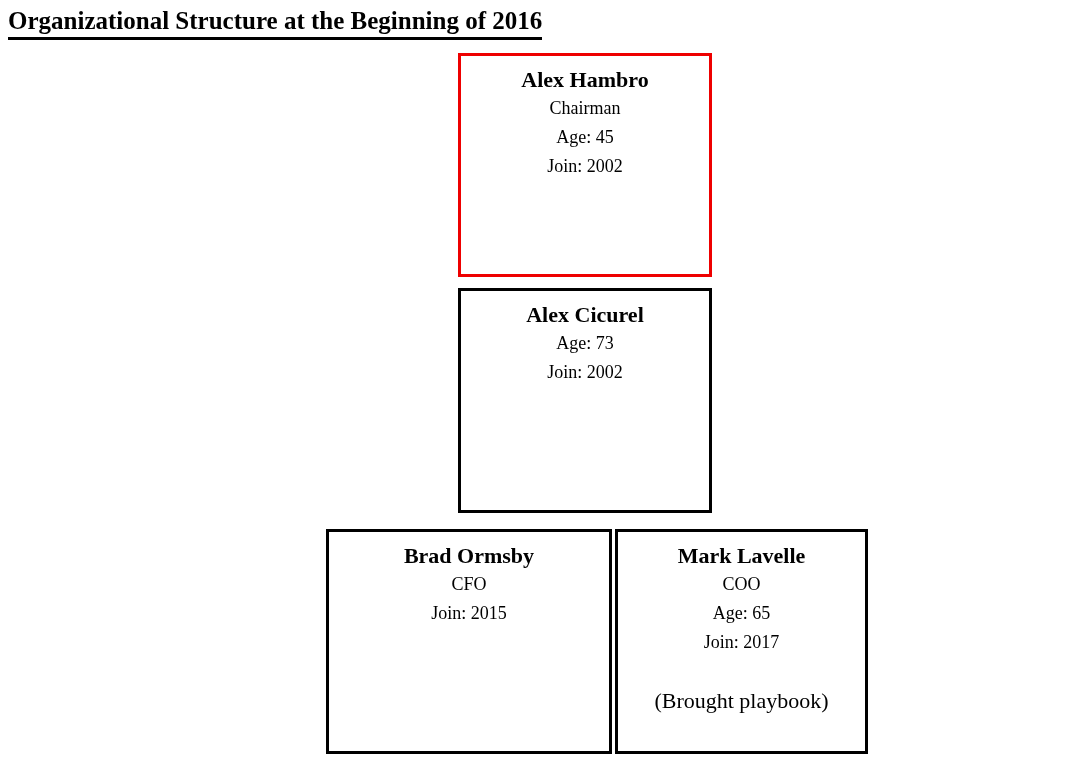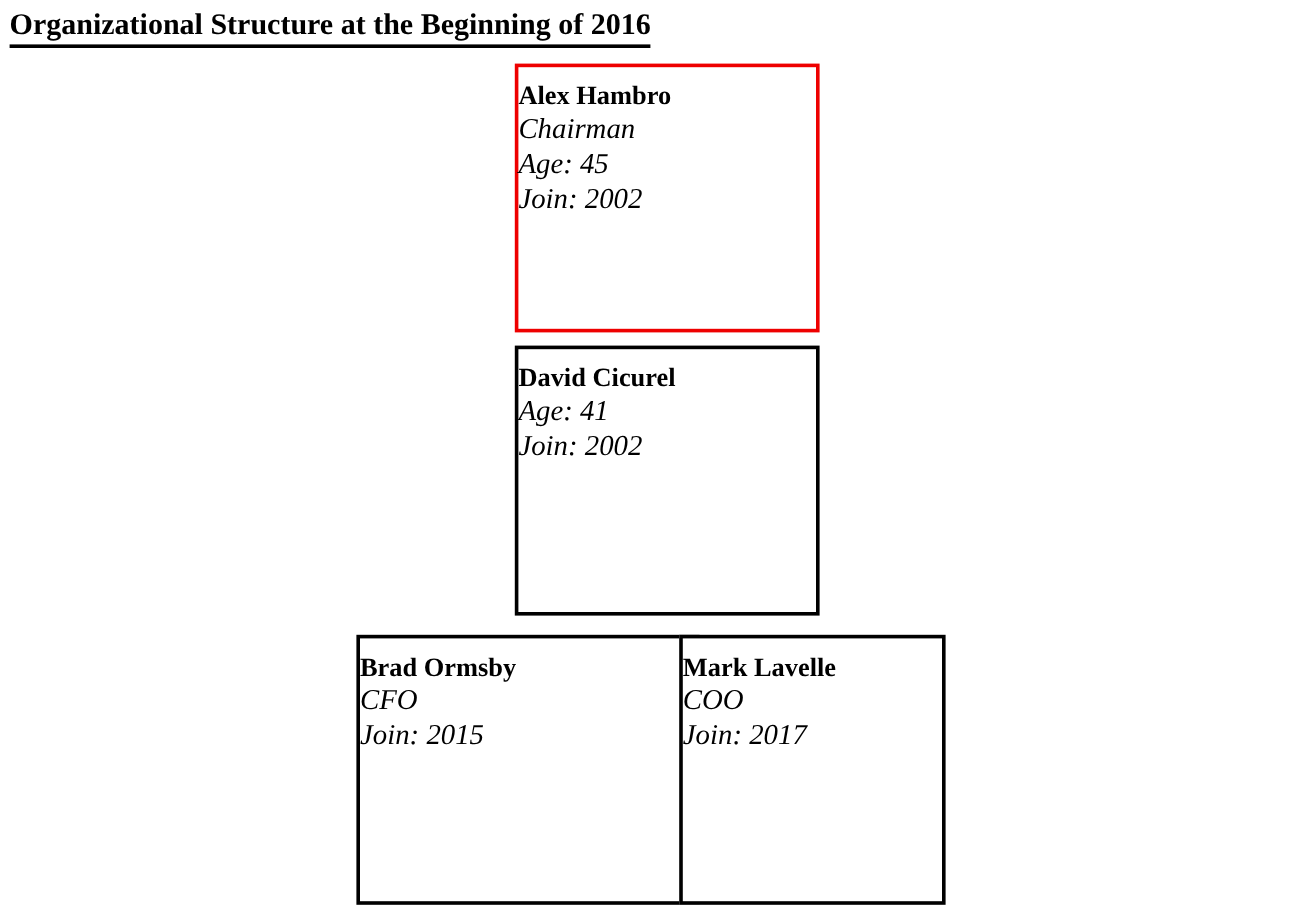--- a/index.html
+++ b/index.html
@@ -26,77 +26,80 @@
     white-space: nowrap;
     border-bottom: 3px solid #000000;
     padding-bottom: 1px;
   }
 
   .org-node {
     position: absolute;
     box-sizing: border-box;
     background: #ffffff;
     border: 3px solid #000000;
+    text-align: center;
     padding-top: 9px;
+    margin-left: 29px;
   }
   .org-node.accent {
     border-color: #ee0000;
   }
 
   .node-name {
     font-size: 22px;
     font-weight: bold;
     line-height: 29px;
     white-space: nowrap;
   }
   .node-line {
-    font-size: 24px;
+    font-size: 18px;
     font-weight: normal;
     line-height: 29px;
     white-space: nowrap;
-    font-style: italic;
   }
   .node-spacer {
     height: 29px;
   }
   .node-note {
     font-size: 22px;
     font-weight: normal;
     line-height: 29px;
     white-space: nowrap;
   }
 
   
   #node-0 { left: 429px; top: 53px;  width: 254px; height: 224px; }
   #node-1 { left: 429px; top: 288px; width: 254px; height: 225px; }
   #node-2 { left: 297px; top: 529px; width: 286px; height: 225px; }
-  #node-3 { left: 566px; top: 529px; width: 222px; height: 225px; }
+  #node-3 { left: 586px; top: 529px; width: 253px; height: 225px; }
 </style>
 </head>
 <body>
 
 <div id="chart-title">Organizational Structure at the Beginning of 2016</div>
 
 <div class="org-node accent" id="node-0">
   <div class="node-name">Alex Hambro</div>
   <div class="node-line">Chairman</div>
   <div class="node-line">Age: 45</div>
   <div class="node-line">Join: 2002</div>
 </div>
 
 <div class="org-node" id="node-1">
-  <div class="node-name">David Cicurel</div>
-  <div class="node-line">Age: 41</div>
+  <div class="node-name">Alex Cicurel</div>
+  <div class="node-line">Age: 73</div>
   <div class="node-line">Join: 2002</div>
 </div>
 
 <div class="org-node" id="node-2">
   <div class="node-name">Brad Ormsby</div>
   <div class="node-line">CFO</div>
   <div class="node-line">Join: 2015</div>
 </div>
 
 <div class="org-node" id="node-3">
   <div class="node-name">Mark Lavelle</div>
   <div class="node-line">COO</div>
+  <div class="node-line">Age: 65</div>
   <div class="node-line">Join: 2017</div>
   <div class="node-spacer"></div>
+  <div class="node-note">(Brought playbook)</div>
 </div>
 
 </body></html>

